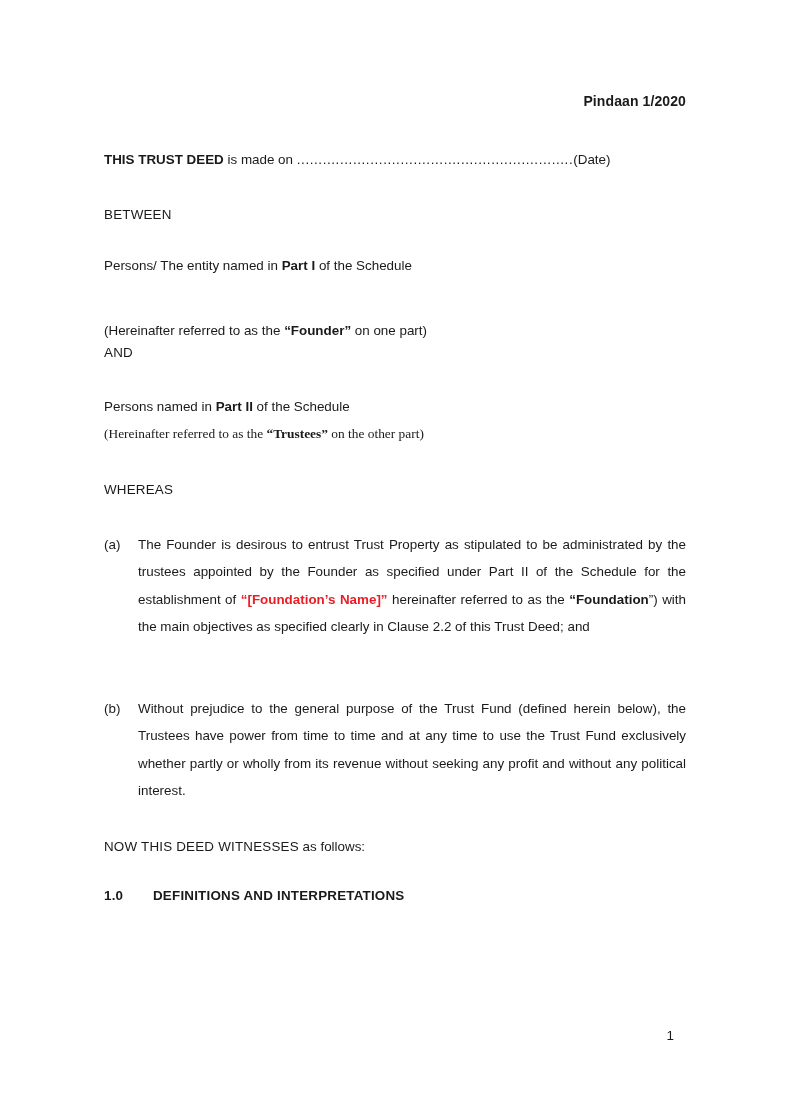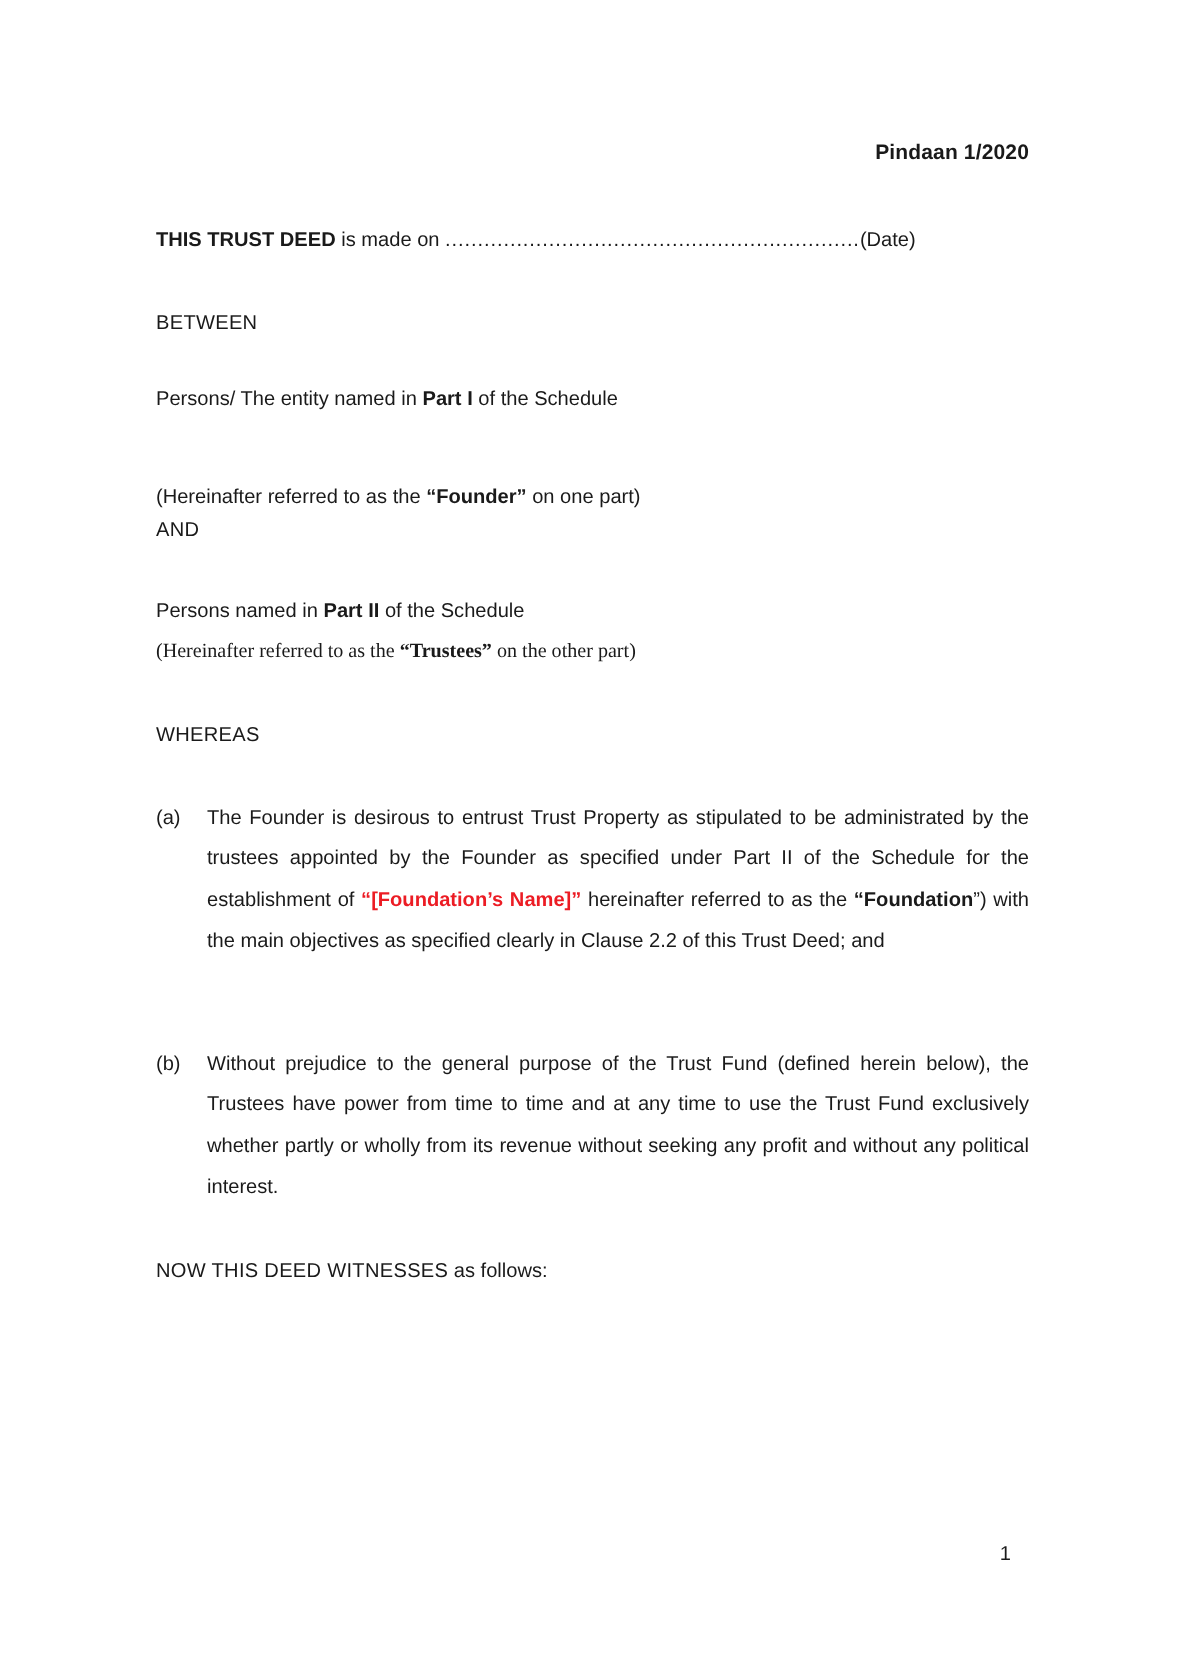--- a/index.html
+++ b/index.html
@@ -155,19 +155,22 @@
 
   <div class="listitem" style="top:695px;">
     <span class="marker">(b)</span>
     <div class="body"><span>Without prejudice to the general purpose of the Trust Fund (defined herein below), the Trustees have power from time to time and at any time to use the Trust Fund exclusively whether partly or wholly from its revenue without seeking any profit and without any political interest.</span></div>
   </div>
 
   <div class="para nojust" style="top:833px;">
     <span class="kw">NOW THIS DEED WITNESSES</span><span> as follows:</span>
   </div>
 
+  <div class="clause" style="top:888px;">
+    <span class="num">1.0</span><span>DEFINITIONS AND INTERPRETATIONS</span>
+  </div>
 
 
   <div class="page-number">
     <span>1</span>
   </div>
 
 </div>
 
 </body></html>

